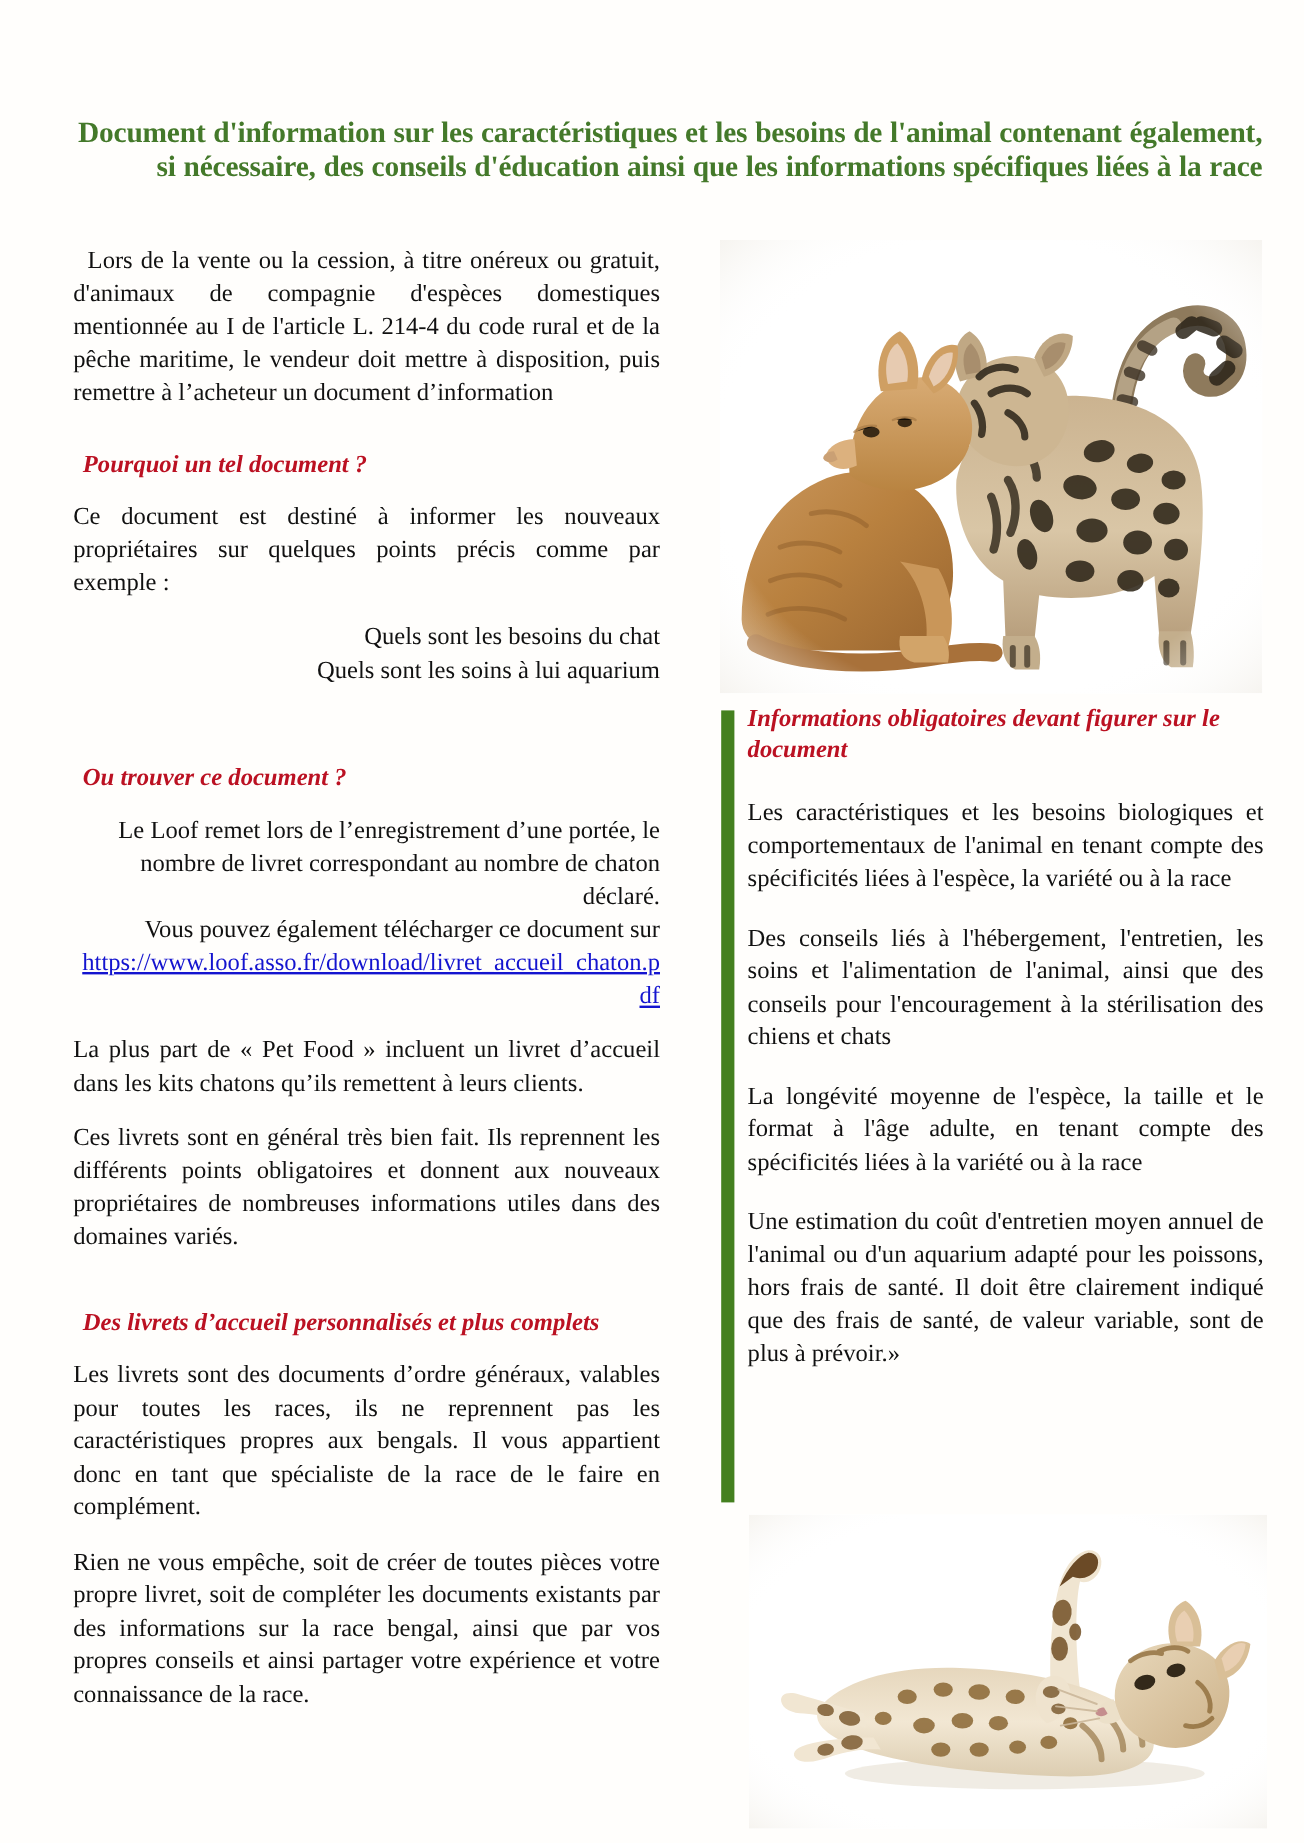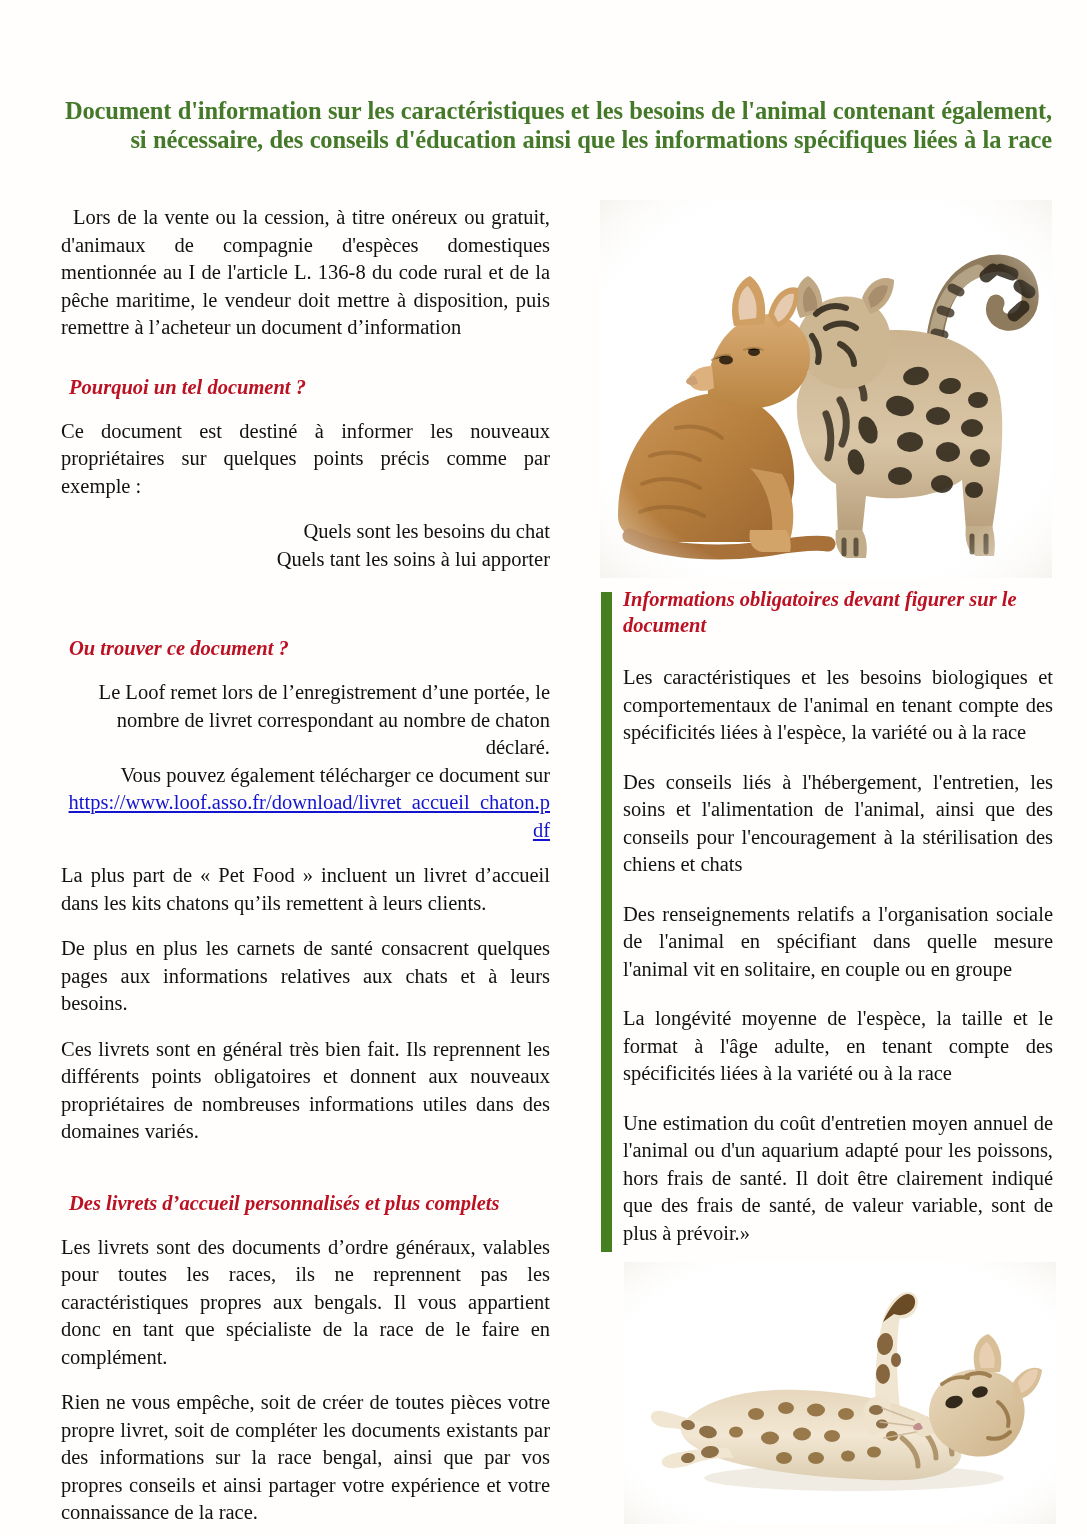--- a/index.html
+++ b/index.html
@@ -264,66 +264,64 @@
         <path d="M40 312 C58 304, 86 306, 104 316"></path>
         <path d="M76 228 C92 224, 110 228, 122 238"></path>
       </g>
 
       <rect x="0" y="0" width="452" height="378" fill="url(#vign)"></rect>
     </svg>
   </div>
 
   <div class="col-left">
 
-    <p class="body first">Lors de la vente ou la cession, à titre onéreux ou gratuit, d'animaux de compagnie d'espèces domestiques mentionnée au I de l'article L. 136-8 du code rural et de la pêche maritime, le vendeur doit mettre à disposition, puis remettre à l’acheteur un document d’information</p>
+    <p class="body first">Lors de la vente ou la cession, à titre onéreux ou gratuit, d'animaux de compagnie d'espèces domestiques mentionnée au I de l'article L. 214-4 du code rural et de la pêche maritime, le vendeur doit mettre à disposition, puis remettre à l’acheteur un document d’information</p>
 
     <div class="spacer-sm"></div>
 
     <h2 class="red-head">Pourquoi un tel document ?</h2>
 
     <p class="body">Ce document est destiné à informer les nouveaux propriétaires sur quelques points précis comme par exemple :</p>
 
     <p class="body nojust tight">Quels sont les besoins du chat</p>
 
-    <p class="body nojust">Quels tant les soins à  lui apporter</p>
+    <p class="body nojust">Quels sont les soins à  lui aquarium</p>
 
     <div class="spacer-lg"></div>
 
     <h2 class="red-head">Ou trouver ce document ?</h2>
 
     <p class="body nojust tight">Le Loof  remet lors de l’enregistrement d’une portée, le nombre de livret correspondant au nombre de chaton déclaré.</p>
 
     <p class="body nojust tight">Vous pouvez également télécharger ce document sur</p>
 
     <p class="body nojust"><a class="doc-link" href="#">https://www.loof.asso.fr/download/livret_accueil_chaton.pdf</a></p>
 
     <p class="body">La plus part de « Pet Food » incluent un livret d’accueil dans les kits chatons qu’ils remettent à leurs clients.</p>
 
-    <p class="body">De plus en plus les carnets de santé consacrent quelques pages aux informations relatives aux chats et à leurs besoins.</p>
 
     <p class="body">Ces livrets sont en général très bien fait. Ils reprennent les différents points obligatoires et donnent aux nouveaux propriétaires de nombreuses informations utiles dans des domaines variés.</p>
 
     <div class="spacer-md"></div>
 
     <h2 class="red-head">Des livrets d’accueil  personnalisés et plus complets</h2>
 
     <p class="body">Les livrets sont des documents d’ordre généraux, valables pour toutes les races, ils ne reprennent pas les caractéristiques propres aux    bengals. Il vous appartient donc en tant que spécialiste de la race de le faire en complément.</p>
 
     <p class="body">Rien ne vous empêche, soit de créer de toutes pièces votre propre livret, soit de compléter les documents existants par des informations sur la race bengal, ainsi que par vos propres conseils et ainsi partager votre expérience et votre connaissance de la race.</p>
   </div>
 
   <div class="accent-bar"></div>
 
   <div class="col-right">
     <div class="inner">
       <h2 class="red-head">Informations obligatoires devant figurer sur le document</h2>
 
       <p class="body">Les caractéristiques et les besoins biologiques et comportementaux de l'animal en tenant compte des spécificités liées à l'espèce, la variété ou à la race</p>
       <p class="body">Des conseils liés à l'hébergement, l'entretien, les soins et l'alimentation de l'animal, ainsi que des conseils pour l'encouragement à la stérilisation des chiens et chats</p>
-      <p class="body">Des renseignements relatifs a l'organisation sociale de l'animal en spécifiant dans quelle mesure l'animal vit en solitaire, en couple ou en groupe</p>
       <p class="body">La longévité moyenne de l'espèce, la taille et le format à l'âge adulte, en tenant compte des spécificités liées à la variété ou à la race</p>
       <p class="body">Une estimation du coût d'entretien moyen annuel de l'animal ou d'un aquarium adapté pour les poissons, hors frais de santé. Il doit être clairement indiqué que des frais de santé, de valeur variable, sont de plus à prévoir.»</p>
     </div>
   </div>
 
   <div class="photo" id="photo-cat-rolling">
     <svg viewBox="0 0 432 262" xmlns="http://www.w3.org/2000/svg" role="img">
       <defs>
         <linearGradient id="rollBody" x1="0" y1="0" x2="0" y2="1">
           <stop offset="0%" stop-color="#e6d7bd"></stop>

